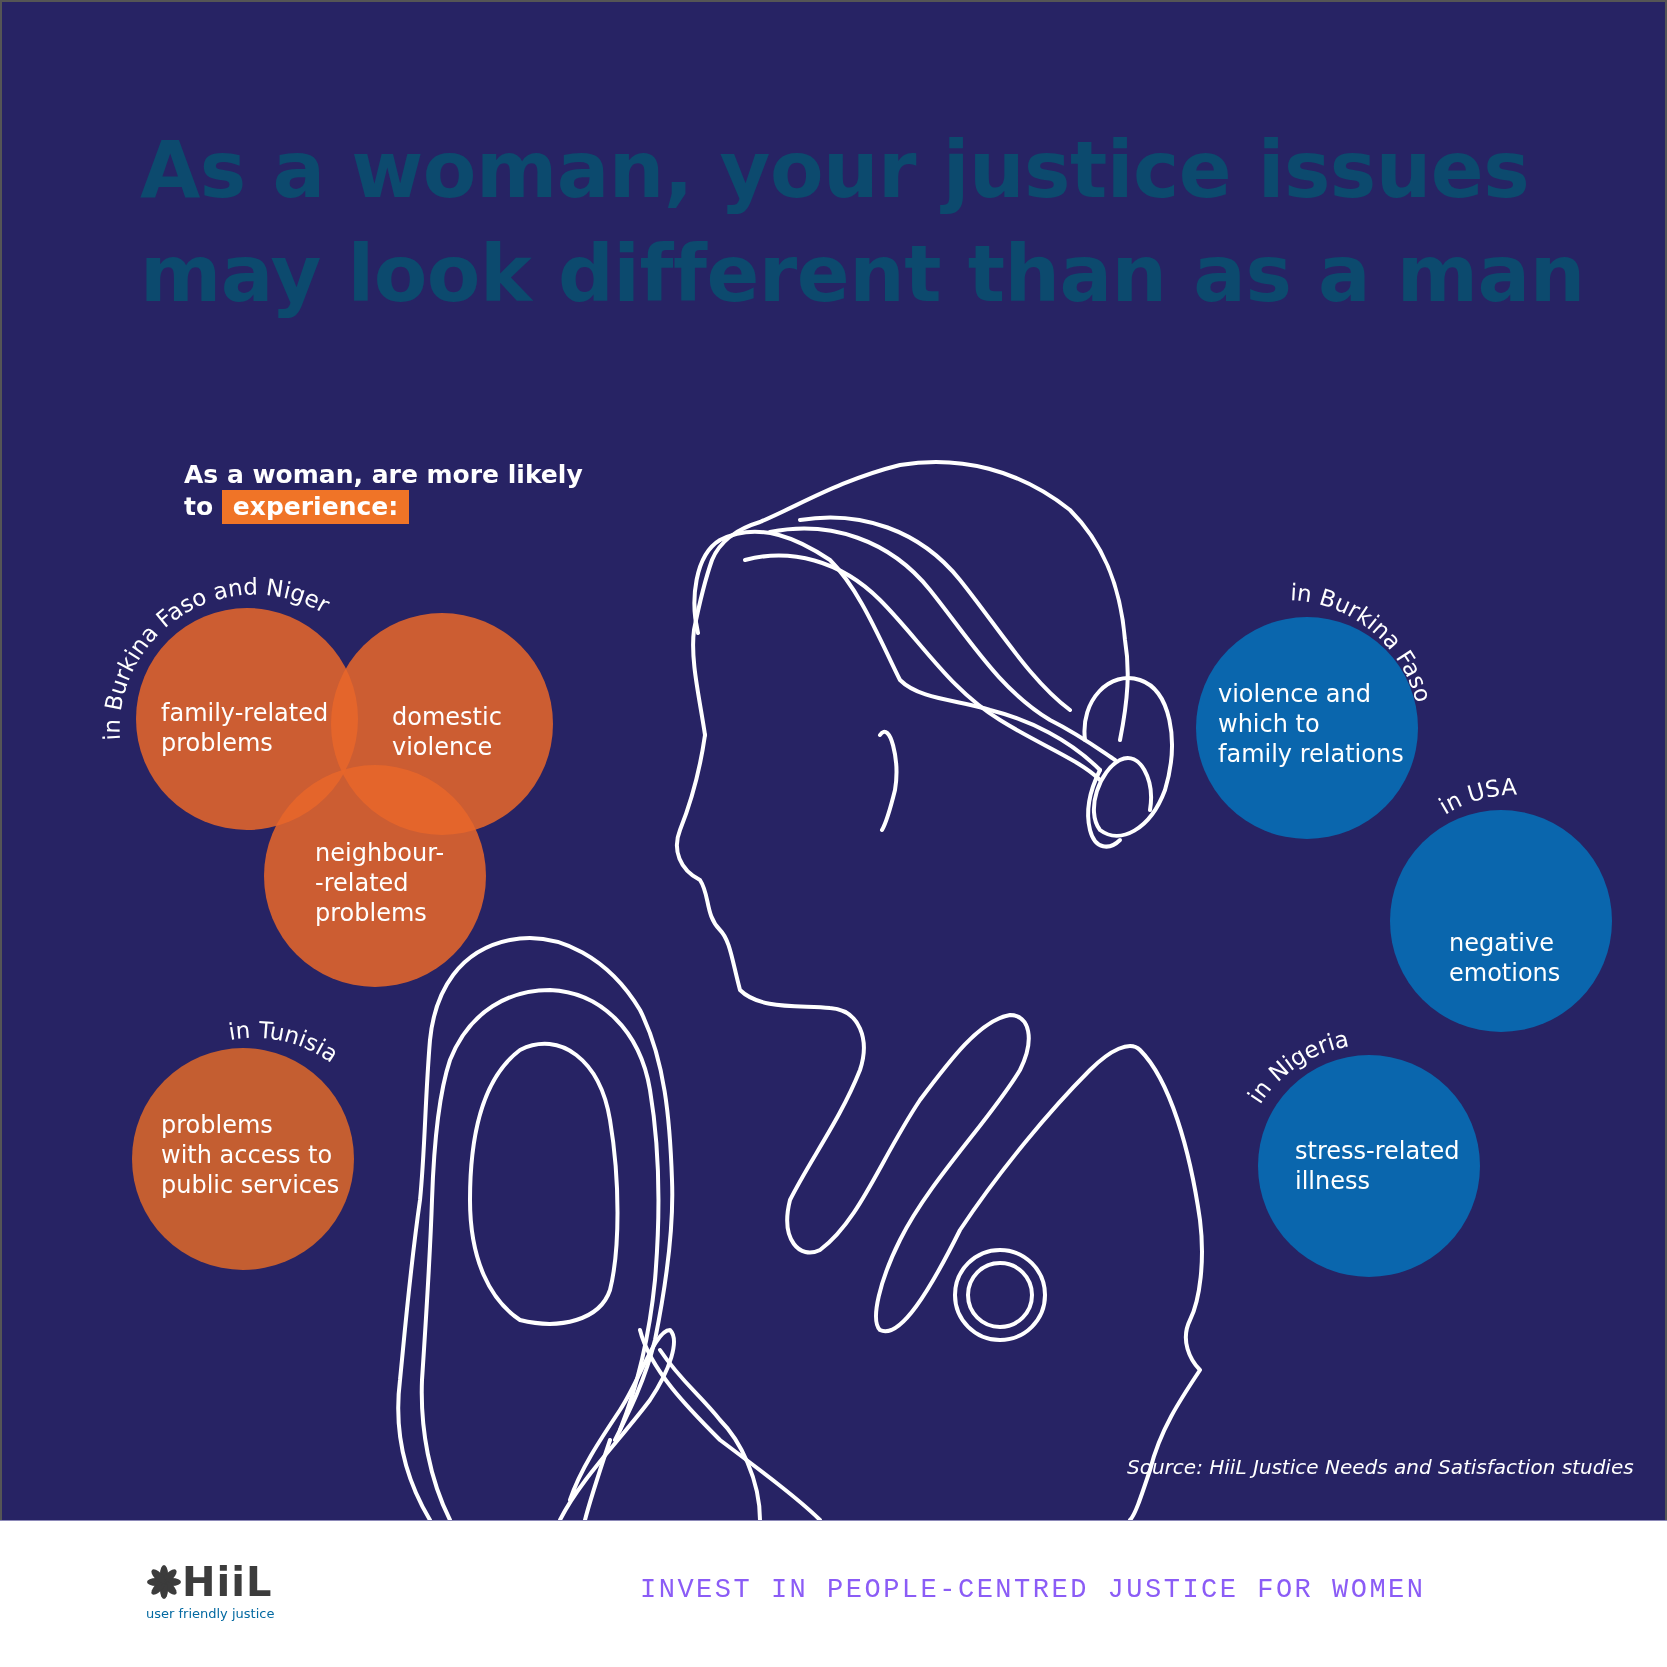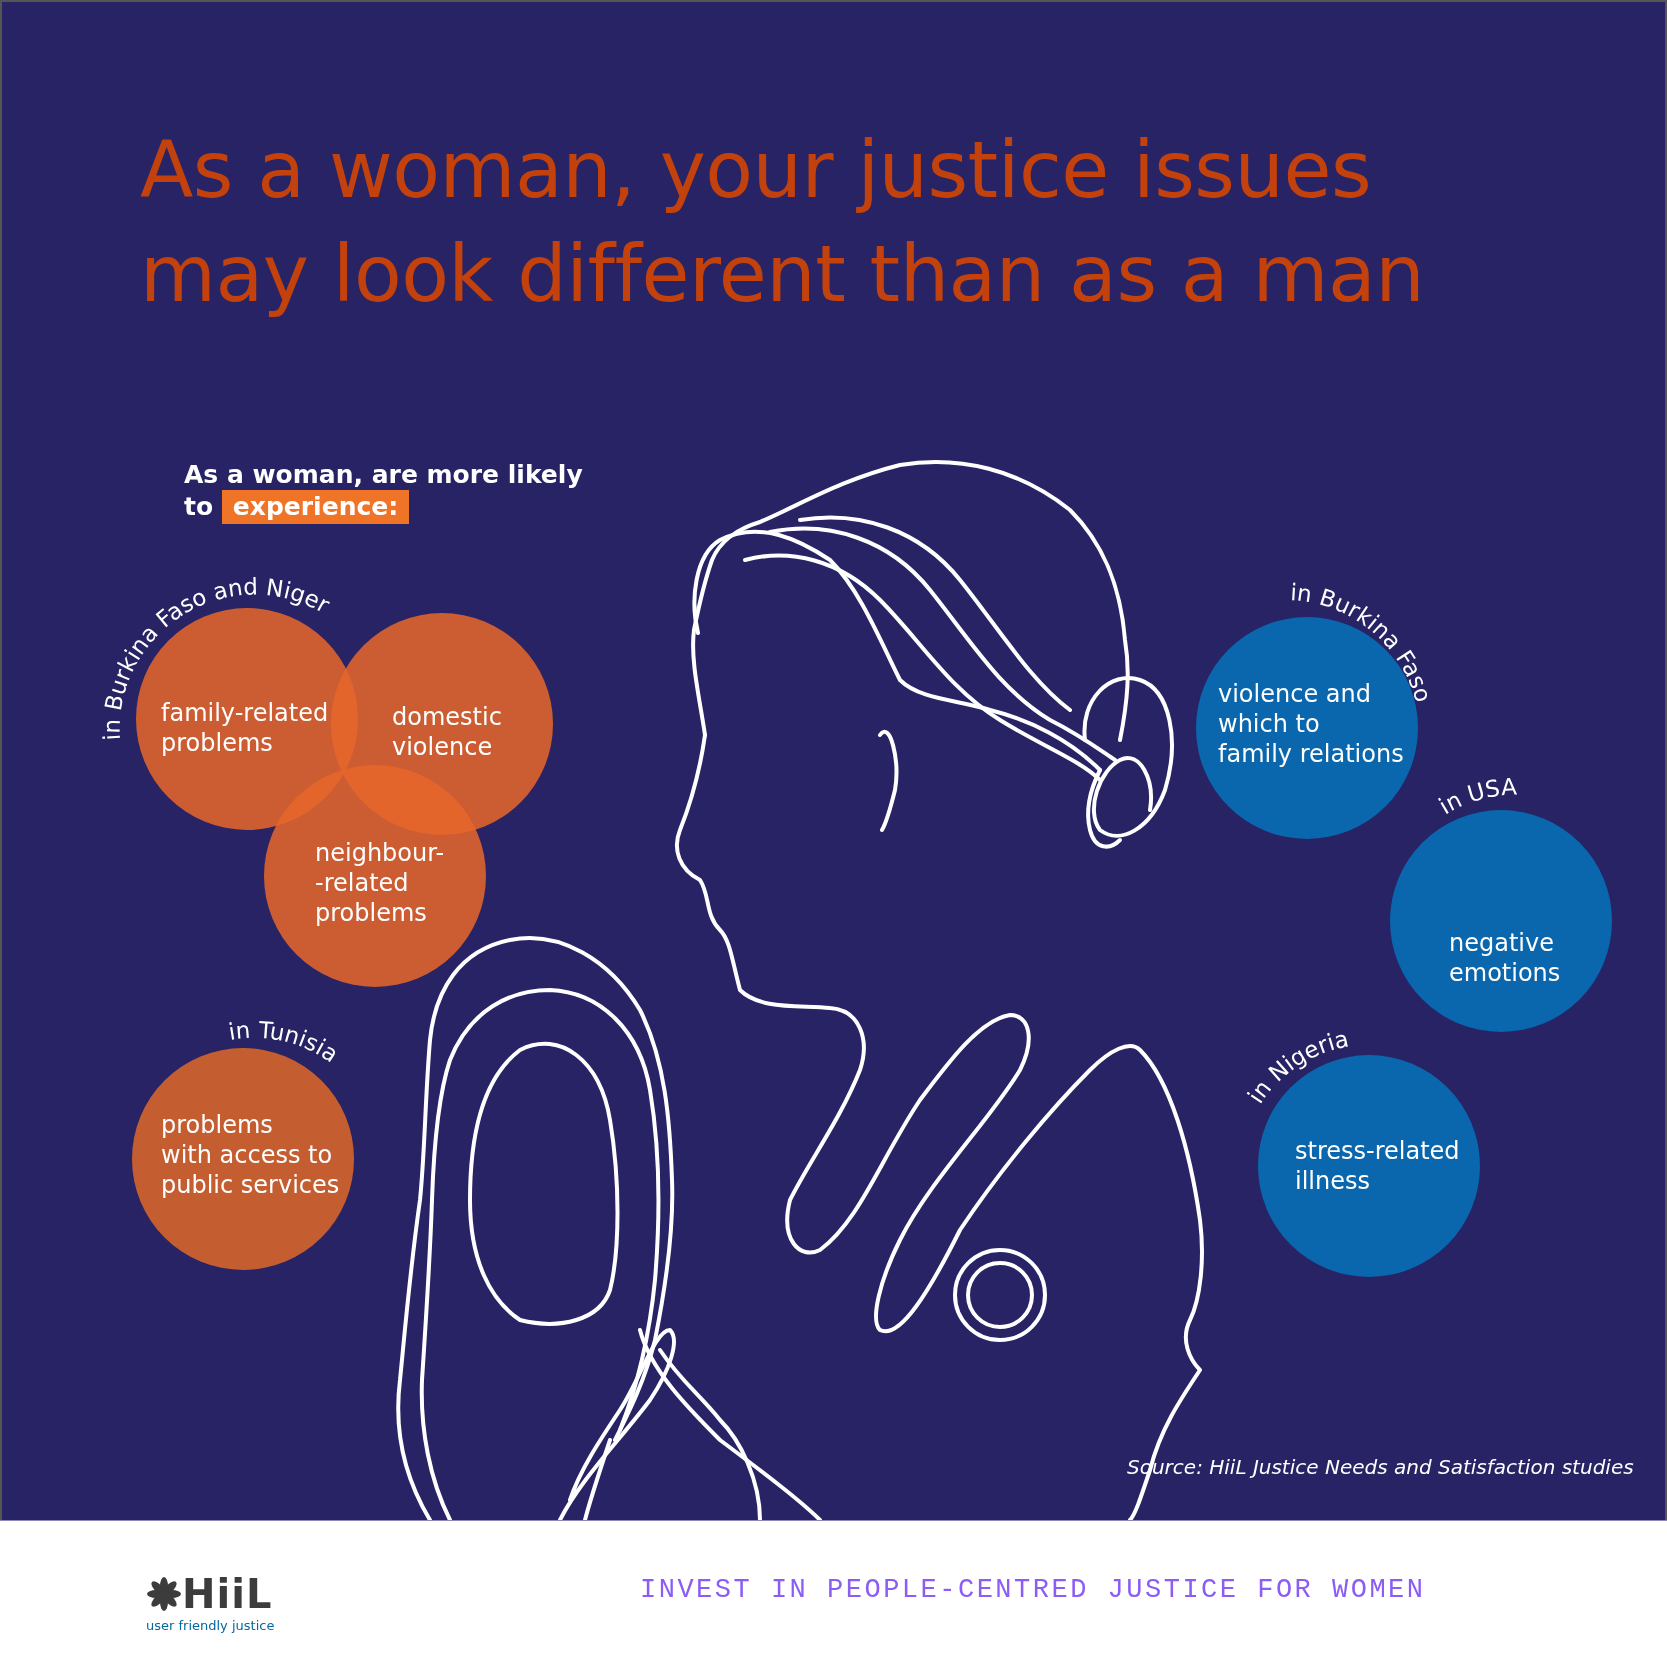--- a/index.html
+++ b/index.html
@@ -1,35 +1,35 @@
 <!DOCTYPE html>
 <html><head>
 <meta charset="utf-8">
 <style>
   * { box-sizing: border-box; margin: 0; padding: 0; }
   html, body { width: 1667px; height: 1667px; overflow: hidden; background: #ffffff; }
   body { position: relative; font-family: "DejaVu Sans", "Liberation Sans", sans-serif; }
   .canvas { position: absolute; left: 0; top: 0; width: 1667px; height: 1667px; }
   .navy { position: absolute; left: 0; top: 0; width: 1667px; height: 1520px; background: #272364; border: 2px solid #555; border-bottom: none; }
   .footer { position: absolute; left: 0; top: 1520px; width: 1667px; height: 147px; background: #ffffff; border-top: 1px solid #8c89b8; }
-  .title { position: absolute; left: 140px; top: 118px; width: 1450px; color: #c2410c; font-weight: normal; font-size: 78px; line-height: 104px; letter-spacing: -0.5px; }
+  .title { position: absolute; left: 140px; top: 118px; width: 1450px; color: #0c4a6e; font-weight: bold; font-size: 78px; line-height: 104px; letter-spacing: -0.5px; }
   .sub { position: absolute; color: #ffffff; font-weight: bold; font-size: 25px; line-height: 31px; }
   .sub-left { left: 136px; top: 459px; width: 420px; margin-left: 48px; }
   .sub-right { left: 1096px; top: 459px; width: 560px; }
   .hl { display: inline-block; padding: 0 11px; line-height: 34px; }
   .hl-orange { background: #f07427; }
   .hl-blue { background: #0479c3; }
   .art { position: absolute; left: 0; top: 0; width: 1667px; height: 1520px; }
   .circle { position: absolute; border-radius: 50%; }
   .orange { background: #e8672a; opacity: 0.86; }
   .blue { background: #0a66ad; }
   .ctext { position: absolute; color: #ffffff; font-size: 24px; line-height: 30px; }
   .arc-label { fill: #ffffff; font-size: 23px; font-family: "DejaVu Sans", "Liberation Sans", sans-serif; }
   .source { position: absolute; left: 1127px; top: 1455px; color: #ffffff; font-style: italic; font-size: 20px; }
-  .logo { position: absolute; left: 146px; top: 1562px; margin-top: 12px; }
+  .logo { position: absolute; left: 146px; top: 1562px; }
   .logo-row { display: flex; align-items: center; }
   .logo-word { font-weight: bold; font-size: 40px; color: #3c3c3c; line-height: 40px; letter-spacing: 1px; }
   .logo-tag { font-size: 13px; color: #0369a1; margin-top: 4px; }
   .tagline { position: absolute; left: 640px; top: 1575px; font-size: 27px; color: #8b5cf6; letter-spacing: 2.5px; font-family: Liberation Mono, monospace; }
 </style>
 </head>
 <body>
 
 <div class="canvas">
   <div class="navy"></div>

